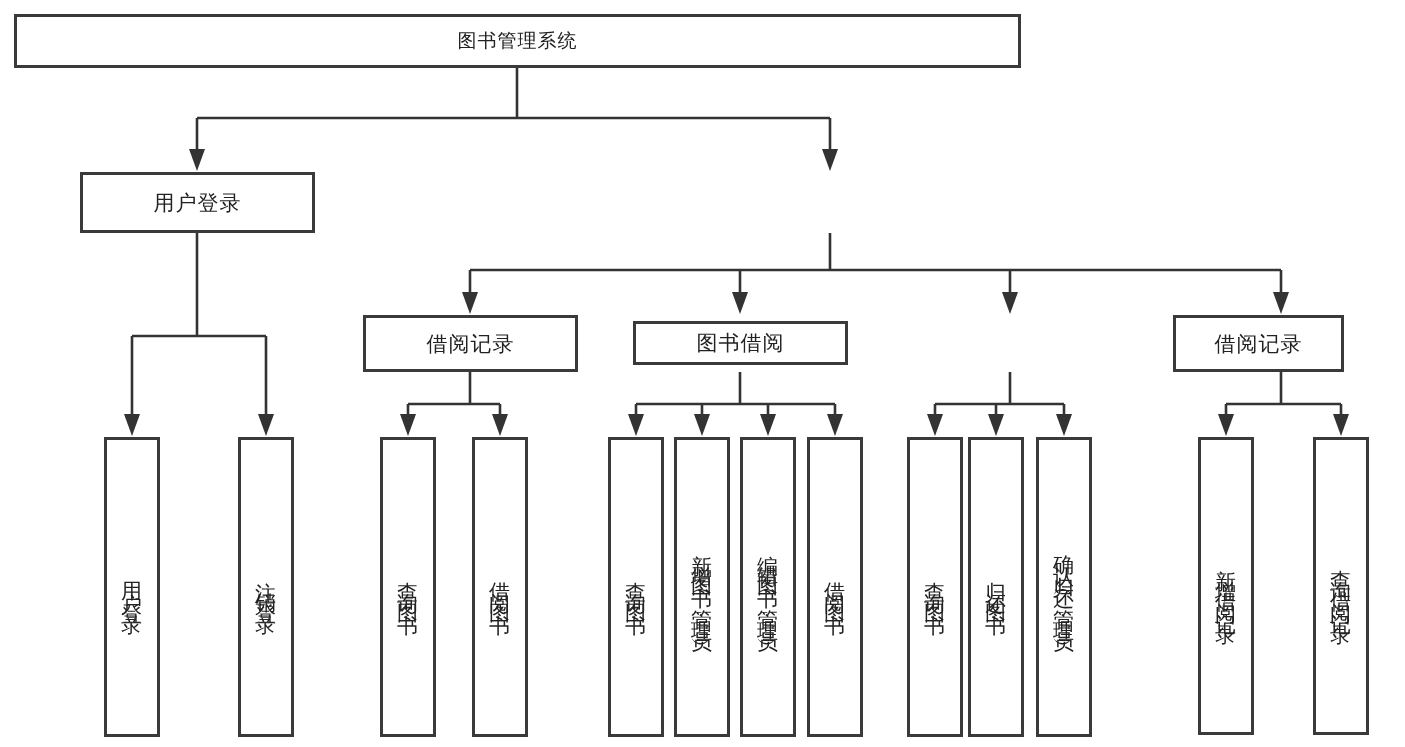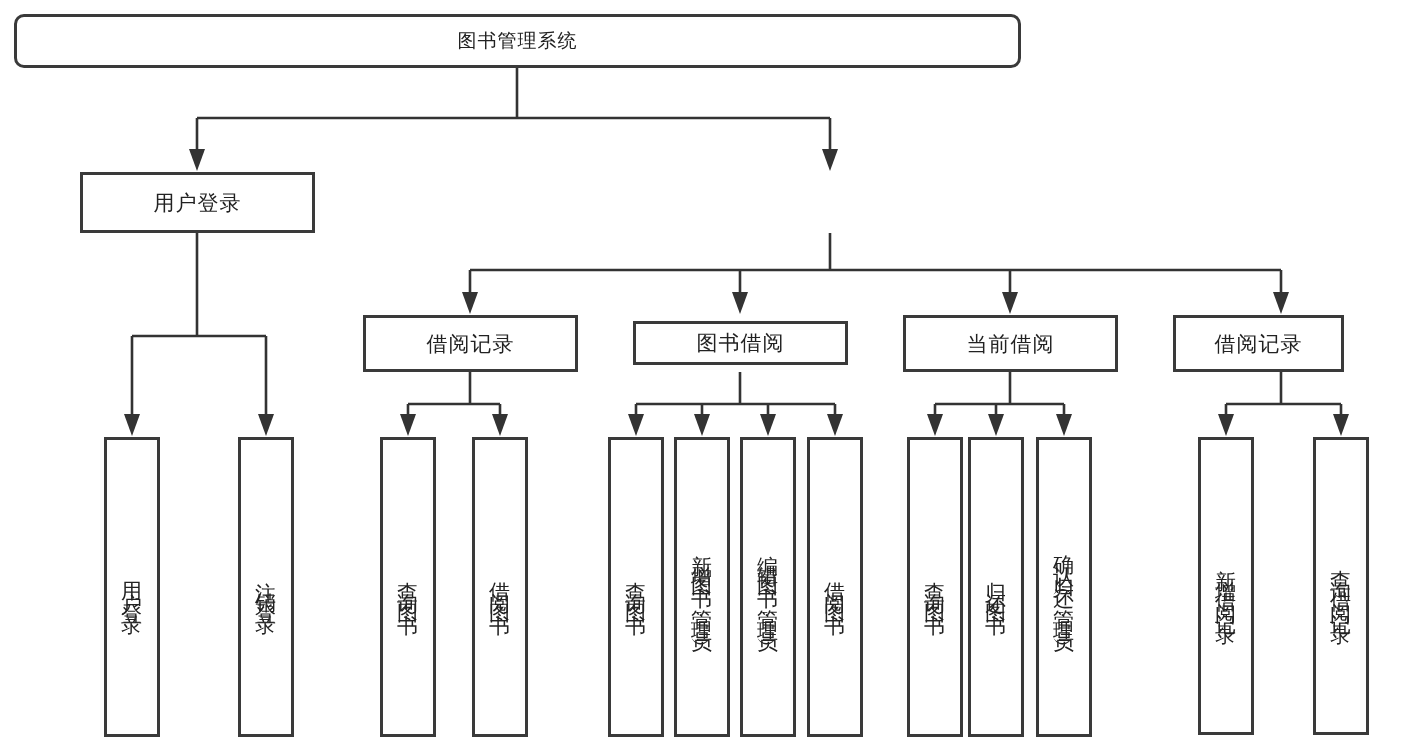--- a/index.html
+++ b/index.html
@@ -5,21 +5,21 @@
   html,body{margin:0;padding:0;background:#ffffff;}
   body{font-family:"Liberation Sans","DejaVu Sans",sans-serif;}
   .stage{position:relative;width:1405px;height:747px;background:#ffffff;overflow:hidden;}
   .wires{position:absolute;left:0;top:0;width:1405px;height:747px;}
   .node{
     position:absolute;box-sizing:border-box;background:#ffffff;
     border:3px solid #3a3a3a;display:flex;align-items:center;justify-content:center;
     color:#222222;
   }
   .hbox{font-size:21px;letter-spacing:1px;}
-  .root{font-size:19px;border-radius:10px;}
+  .root{font-size:19px;}
   .vbox .vtext{
     writing-mode:vertical-rl;text-orientation:mixed;
     font-size:21px;letter-spacing:11px;line-height:1;color:#222222;
     white-space:nowrap;
   }
   .watermark{
     position:absolute;left:1168px;top:714px;z-index:5;
     font-size:20px;color:#ababab;letter-spacing:1px;
     text-shadow:0 0 1px #ffffff;white-space:nowrap;
   }
@@ -61,21 +61,20 @@
       <polygon points="1333,414 1349,414 1341,436"></polygon>
     </g>
   </svg>
 
   <div class="node hbox root" style="left:14px;top:14px;width:1007px;height:54px">图书管理系统</div>
 
   <div class="node hbox" style="left:80px;top:172px;width:235px;height:61px">用户登录</div>
 
   <div class="node hbox" style="left:363px;top:315px;width:215px;height:57px">借阅记录</div>
   <div class="node hbox" style="left:633px;top:321px;width:215px;height:44px">图书借阅</div>
-  <div class="node hbox" style="left:903px;top:315px;width:215px;height:57px">当前借阅</div>
   <div class="node hbox" style="left:1173px;top:315px;width:171px;height:57px">借阅记录</div>
 
   <div class="node vbox" style="left:104px;top:437px;width:56px;height:300px">
     <span class="vtext">用户登录</span>
   </div>
   <div class="node vbox" style="left:238px;top:437px;width:56px;height:300px">
     <span class="vtext">注销登录</span>
   </div>
 
   <div class="node vbox" style="left:380px;top:437px;width:56px;height:300px">

